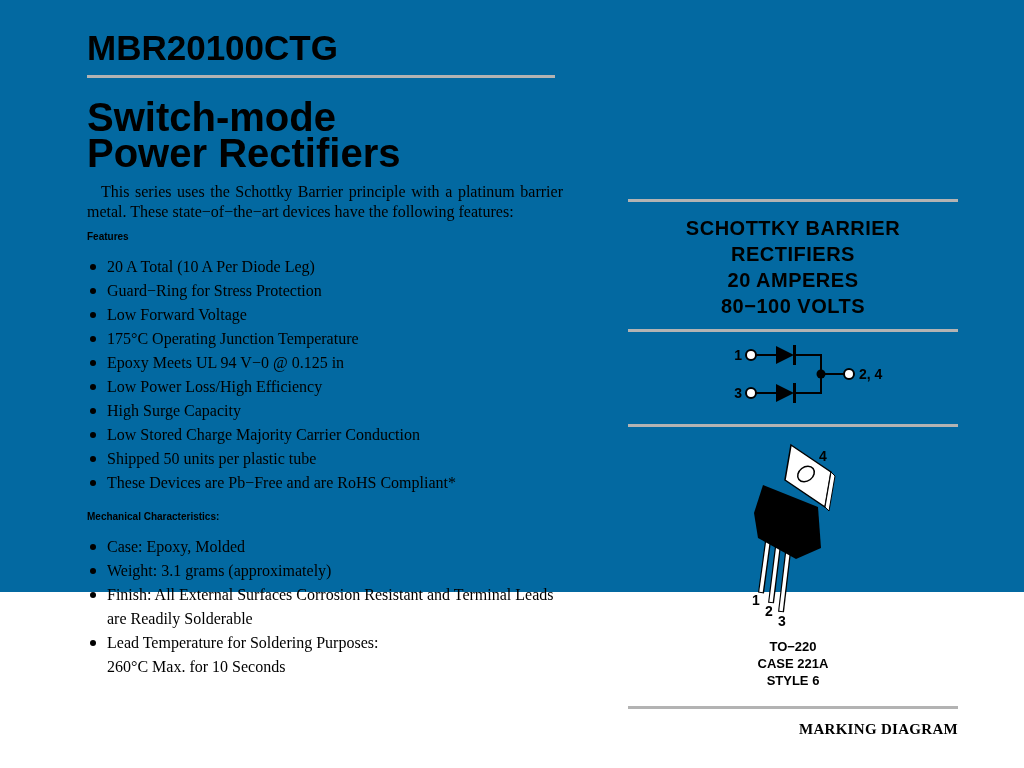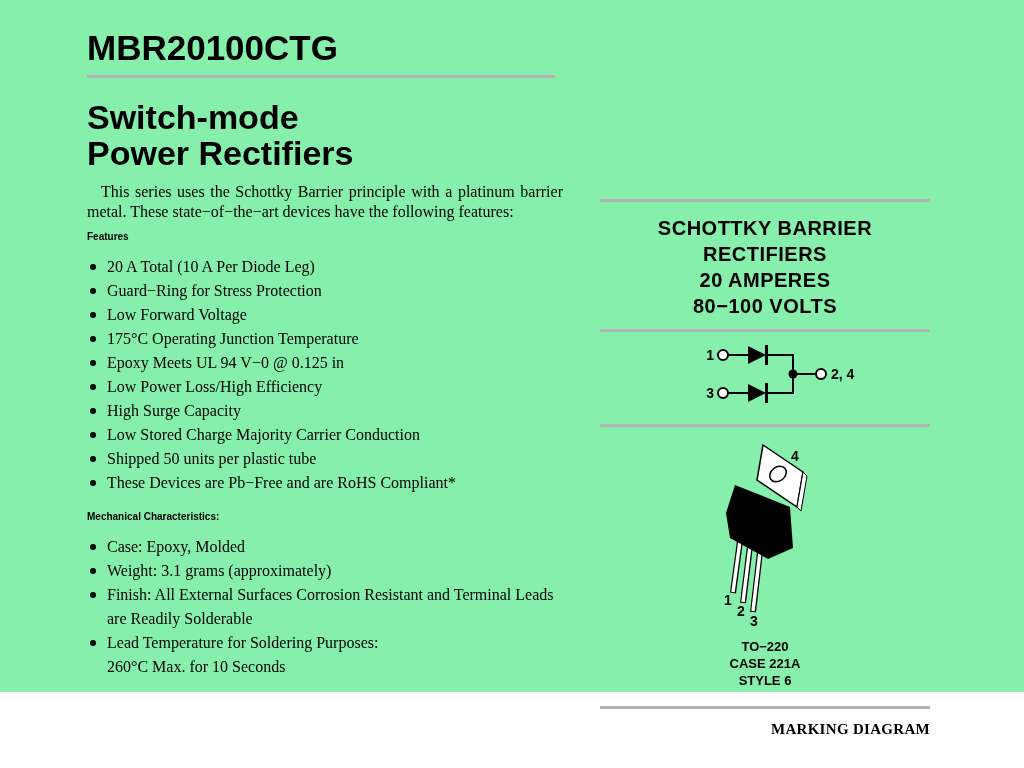--- a/index.html
+++ b/index.html
@@ -8,22 +8,22 @@
     background: #ffffff;
     width: 1024px;
     height: 768px;
     overflow: hidden;
     font-family: "Liberation Serif", serif;
     color: #000;
   }
   .page {
     position: relative;
     width: 1024px;
-    height: 692px;
-    background: #86efac;
+    height: 592px;
+    background: #0369a1;
   }
   
   .left-col {
     position: absolute;
     left: 87px;
     top: 28px;
     width: 476px;
   }
   .part-number {
     margin: 0;
@@ -36,21 +36,21 @@
   .title-rule {
     height: 3px;
     background: #b3b3b3;
     margin-top: 7px;
     width: 468px;
   }
   .doc-title {
     margin: 21px 0 0 0;
     font-family: "Liberation Sans", sans-serif;
     font-weight: bold;
-    font-size: 34px;
+    font-size: 40px;
     line-height: 36px;
     white-space: pre-line;
   }
   .intro {
     margin: 11px 0 0 0;
     font-size: 16px;
     line-height: 19.5px;
     text-align: justify;
     text-indent: 14px;
   }
@@ -80,21 +80,21 @@
     left: 3px;
     top: 9px;
     width: 6px;
     height: 6px;
     border-radius: 50%;
     background: #000;
   }
   
   .right-col {
     position: absolute;
-    left: 600px;
+    left: 628px;
     top: 199px;
     width: 330px;
   }
   .rule {
     height: 3px;
     background: #b3b3b3;
   }
   .promo-header {
     margin-top: 13px;
     text-align: center;

